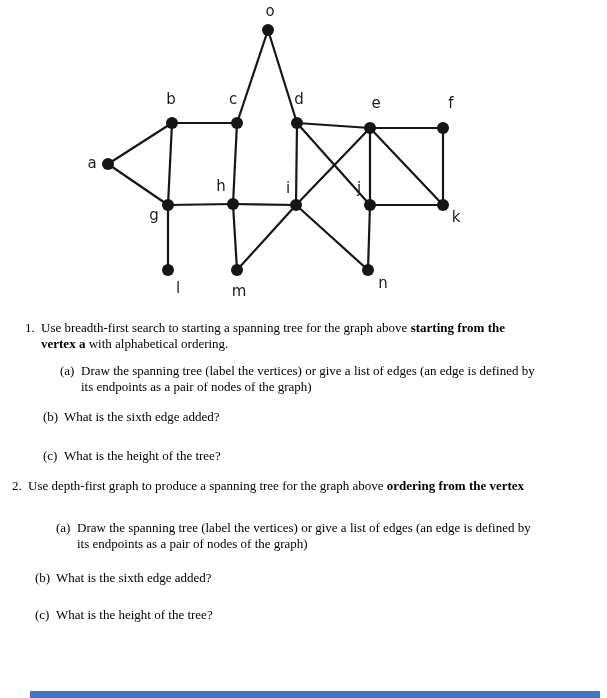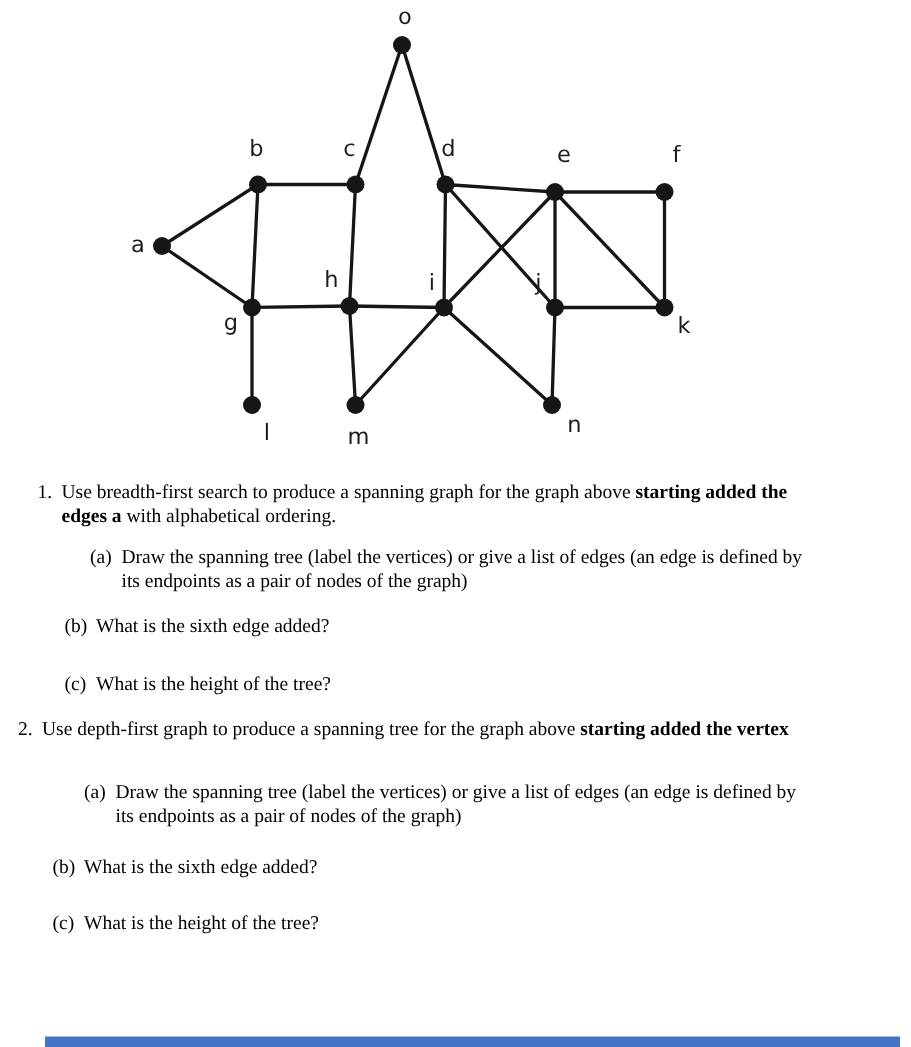--- a/index.html
+++ b/index.html
@@ -92,43 +92,43 @@
       <circle cx="168" cy="270" r="6" fill="#161616"></circle>
       <text x="178" y="293" fill="#1c1c1c" text-anchor="middle" class="vlabel">l</text>
       <circle cx="237" cy="270" r="6" fill="#161616"></circle>
       <text x="239" y="296" fill="#1c1c1c" text-anchor="middle" class="vlabel">m</text>
       <circle cx="368" cy="270" r="6" fill="#161616"></circle>
       <text x="383" y="288" fill="#1c1c1c" text-anchor="middle" class="vlabel">n</text>
     </svg>
 
   <div class="tblock q-intro" style="left:25px; top:320px;">
     <span class="num">1.</span>
-    <div><span>Use breadth-first search to produce a spanning graph for the graph above </span><b>starting added the</b></div>
-    <div><b>edges a</b><span> with alphabetical ordering.</span></div>
+    <div><span>Use breadth-first search to starting a spanning tree for the graph above </span><b>starting from the</b></div>
+    <div><b>vertex a</b><span> with alphabetical ordering.</span></div>
   </div>
 
   <div class="tblock q-part-a" style="left:60px; top:363px;">
     <span class="num">(a)</span>
     <div>Draw the spanning tree (label the vertices) or give a list of edges (an edge is defined by</div>
     <div>its endpoints as a pair of nodes of the graph)</div>
   </div>
 
   <div class="tblock q-part-short" style="left:43px; top:409px;">
     <span class="num">(b)</span>
     <div>What is the sixth edge added?</div>
   </div>
 
   <div class="tblock q-part-short" style="left:43px; top:448px;">
     <span class="num">(c)</span>
     <div>What is the height of the tree?</div>
   </div>
 
   <div class="tblock q-intro" style="left:12px; top:478px;">
     <span class="num">2.</span>
-    <div><span>Use depth-first graph to produce a spanning tree for the graph above </span><b>starting added the vertex</b></div>
+    <div><span>Use depth-first graph to produce a spanning tree for the graph above </span><b>ordering from the vertex</b></div>
   </div>
 
   <div class="tblock q-part-a" style="left:56px; top:520px;">
     <span class="num">(a)</span>
     <div>Draw the spanning tree (label the vertices) or give a list of edges (an edge is defined by</div>
     <div>its endpoints as a pair of nodes of the graph)</div>
   </div>
 
   <div class="tblock q-part-short" style="left:35px; top:570px;">
     <span class="num">(b)</span>

